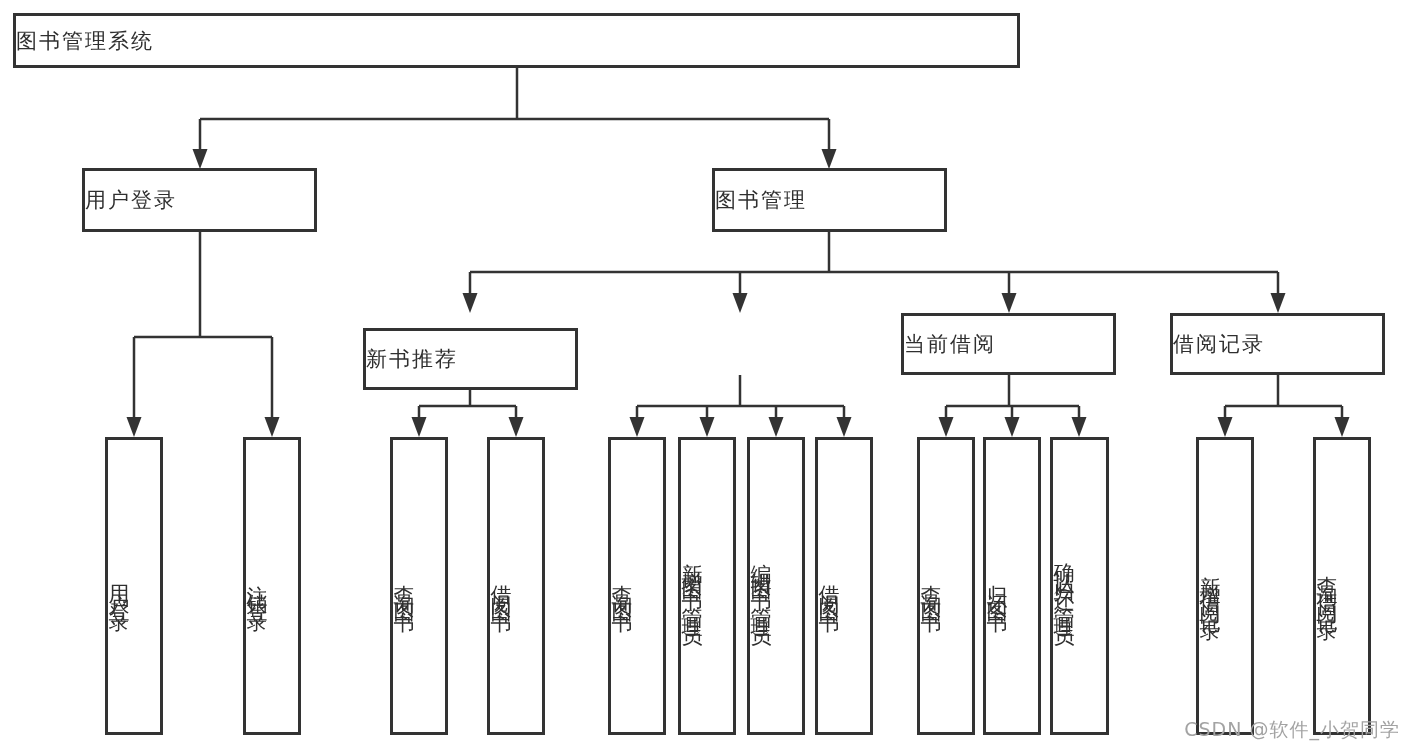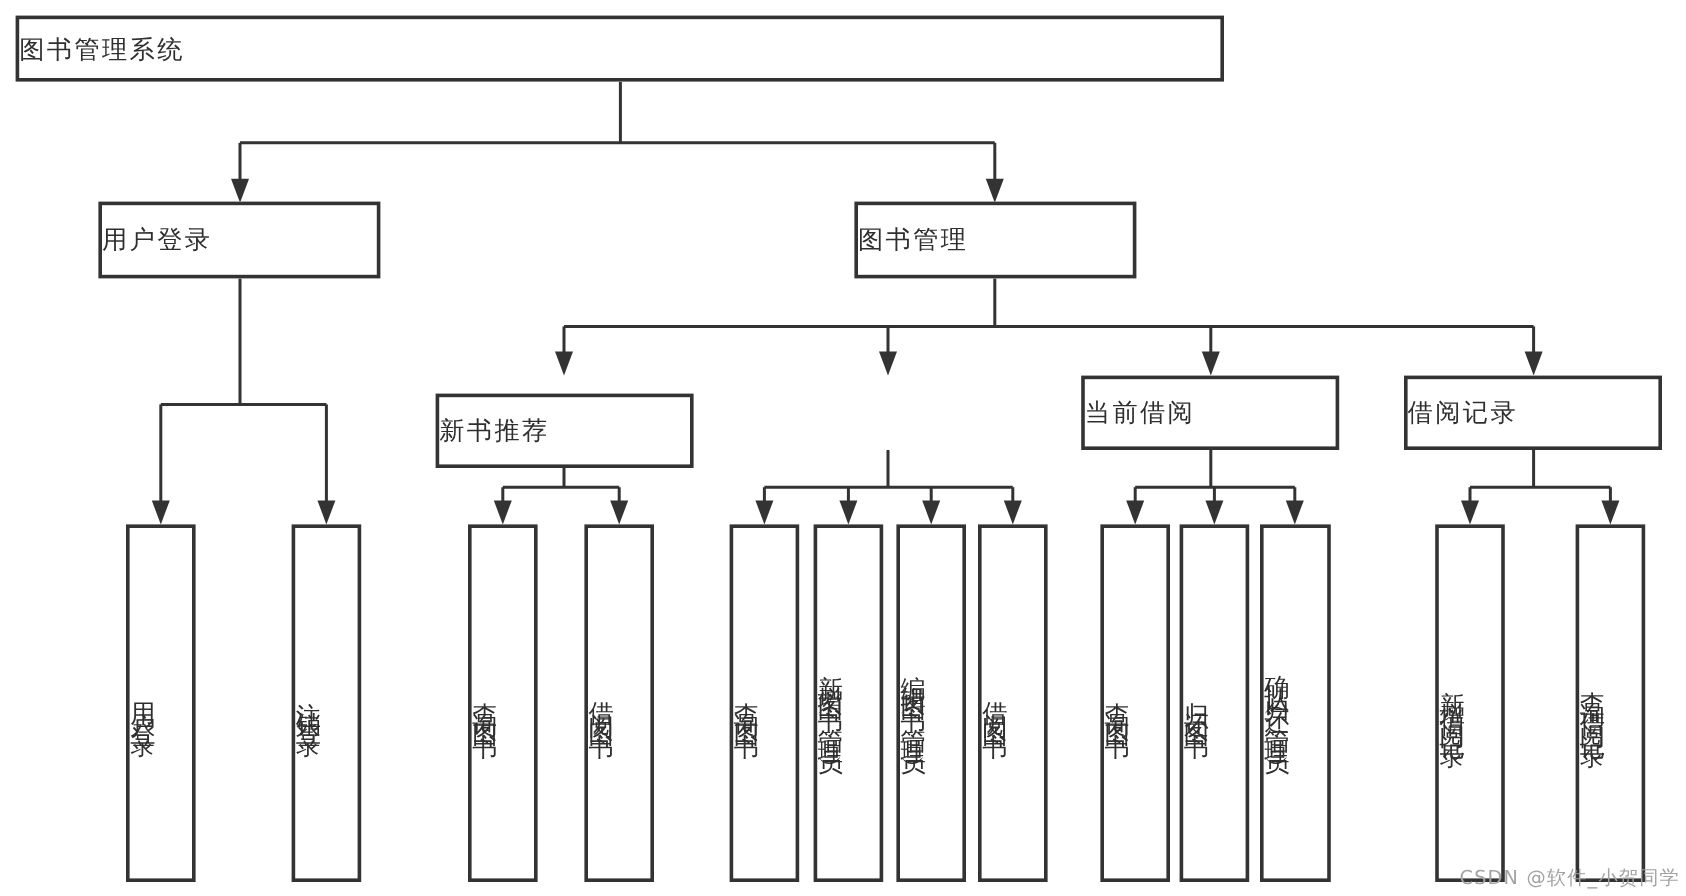--- a/index.html
+++ b/index.html
@@ -32,21 +32,21 @@
     font-size:21px;
     color:#2f2f2f;
     letter-spacing:9px;
     line-height:1;
     white-space:nowrap;
   }
   .watermark{
     position:absolute;
     right:5px;
     bottom:4px;
-    font-size:16px;
+    font-size:19px;
     color:#a3a3a3;
     letter-spacing:1px;
     white-space:nowrap;
   }
   svg line{stroke:#333333;stroke-width:2.5px;}
   svg polygon{fill:#333333;stroke:none;}
 </style>
 </head>
 <body>
 

